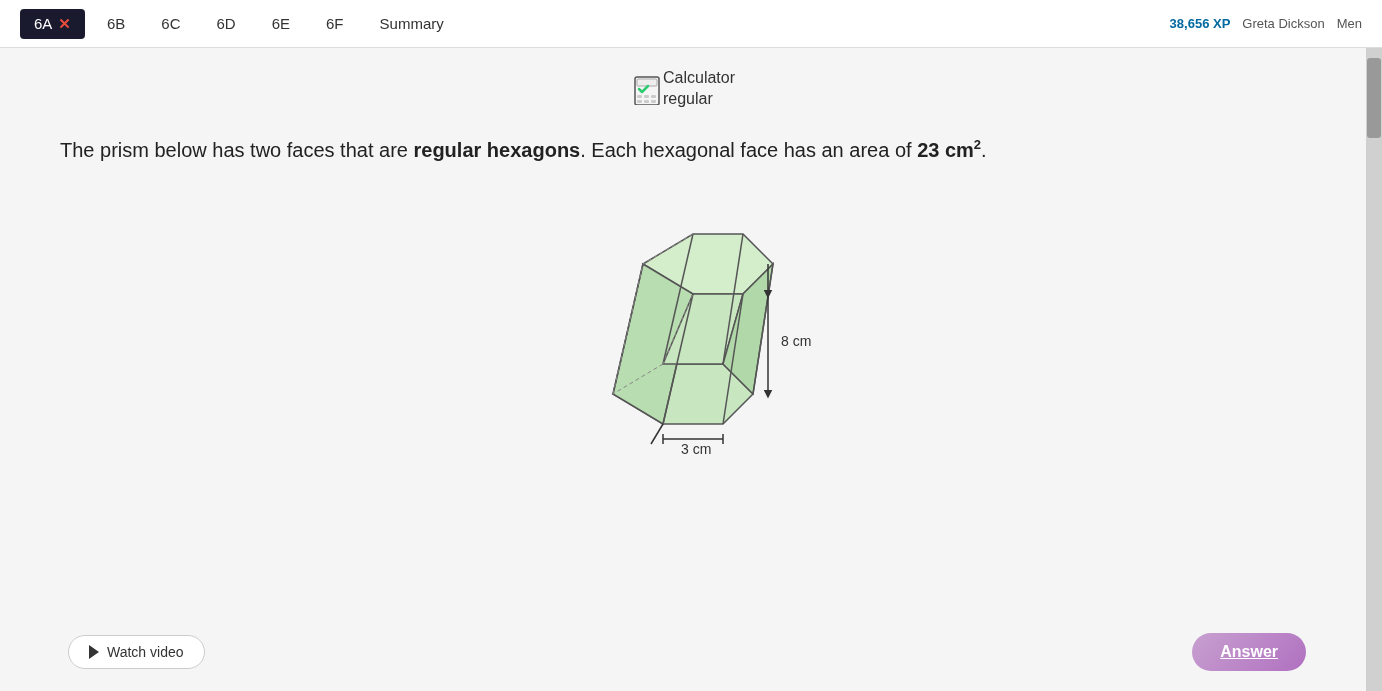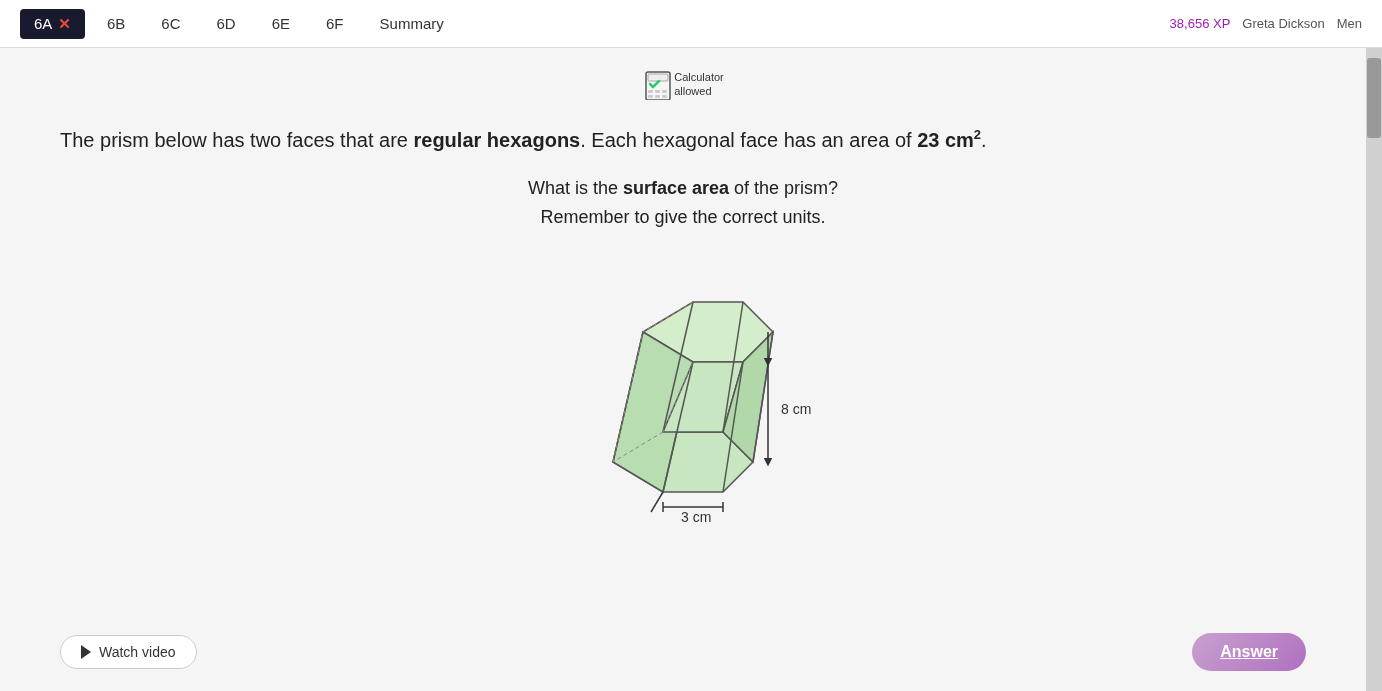--- a/index.html
+++ b/index.html
@@ -47,22 +47,22 @@
       font-weight: bold;
     }
     .top-right {
       display: flex;
       align-items: center;
       gap: 12px;
       font-size: 13px;
       color: #555;
     }
     .xp-badge {
-      color: #a21caf;
-      font-weight: normal;
+      color: #0369a1;
+      font-weight: bold;
     }
 
     
     .main-content {
       background: #f5f5f5;
       height: calc(691px - 48px);
       display: flex;
       position: relative;
     }
 
@@ -85,21 +85,21 @@
       color: #fff;
       border: none;
       padding: 10px 20px;
       border-radius: 6px;
       font-size: 15px;
       cursor: pointer;
     }
     .calculator-info {
       display: flex;
       align-items: center;
-      font-size: 11px;
+      font-size: 16px;
       color: #333;
     }
     .calc-icon {
       width: 32px;
       height: 32px;
       position: relative;
       display: flex;
       align-items: center;
       justify-content: center;
     }
@@ -167,21 +167,21 @@
       position: absolute;
       top: 10px;
       left: 1px;
       border-radius: 3px;
     }
 
     
     .bottom-row {
       position: absolute;
       bottom: 20px;
-      left: 0;
+      left: 8px;
       right: 16px;
       display: flex;
       justify-content: space-between;
       align-items: center;
       padding: 0 60px;
     }
 
     .watch-video-btn {
       background: #fff;
       border: 1px solid #ccc;
@@ -266,33 +266,29 @@
             <rect x="6" y="22" width="5" height="3" rx="1" fill="#ccc"></rect>
             <rect x="13" y="22" width="5" height="3" rx="1" fill="#ccc"></rect>
             <rect x="20" y="22" width="5" height="3" rx="1" fill="#ccc"></rect>
             <rect x="6" y="27" width="5" height="3" rx="1" fill="#ccc"></rect>
             <rect x="13" y="27" width="5" height="3" rx="1" fill="#ccc"></rect>
             <rect x="20" y="27" width="5" height="3" rx="1" fill="#ccc"></rect>
           </svg>
         </div>
         <div class="calculator-text">
           <div>Calculator</div>
-          <div>allowed</div>
+          <div>regular</div>
         </div>
       </div>
     </div>
 
     <div class="question-text">
       <span>The prism below has two faces that are </span><strong>regular hexagons</strong><span>. Each hexagonal face has an area of </span><strong><span>23 cm</span><sup>2</sup></strong><span>.</span>
     </div>
 
-    <div class="sub-question">
-      <span>What is the </span><strong>surface area</strong><span> of the prism?</span><br>
-      <span>Remember to give the correct units.</span>
-    </div>
 
     <div class="diagram-container">
       <div class="prism-svg-wrapper">
         <svg width="280" height="280" viewBox="0 0 280 280" xmlns="http://www.w3.org/2000/svg">
 
           <polygon points="70,210 120,240 180,240 210,210 180,180 120,180" fill="#c8e6c0" stroke="#555" stroke-width="1.5"></polygon>
 
           <polygon points="100,80 150,50 200,50 230,80 200,110 150,110" fill="#d4edca" stroke="#555" stroke-width="1.5"></polygon>
 
           <polygon points="70,210 100,80 150,110 120,240" fill="#b8ddb0" stroke="#555" stroke-width="1.5"></polygon>

